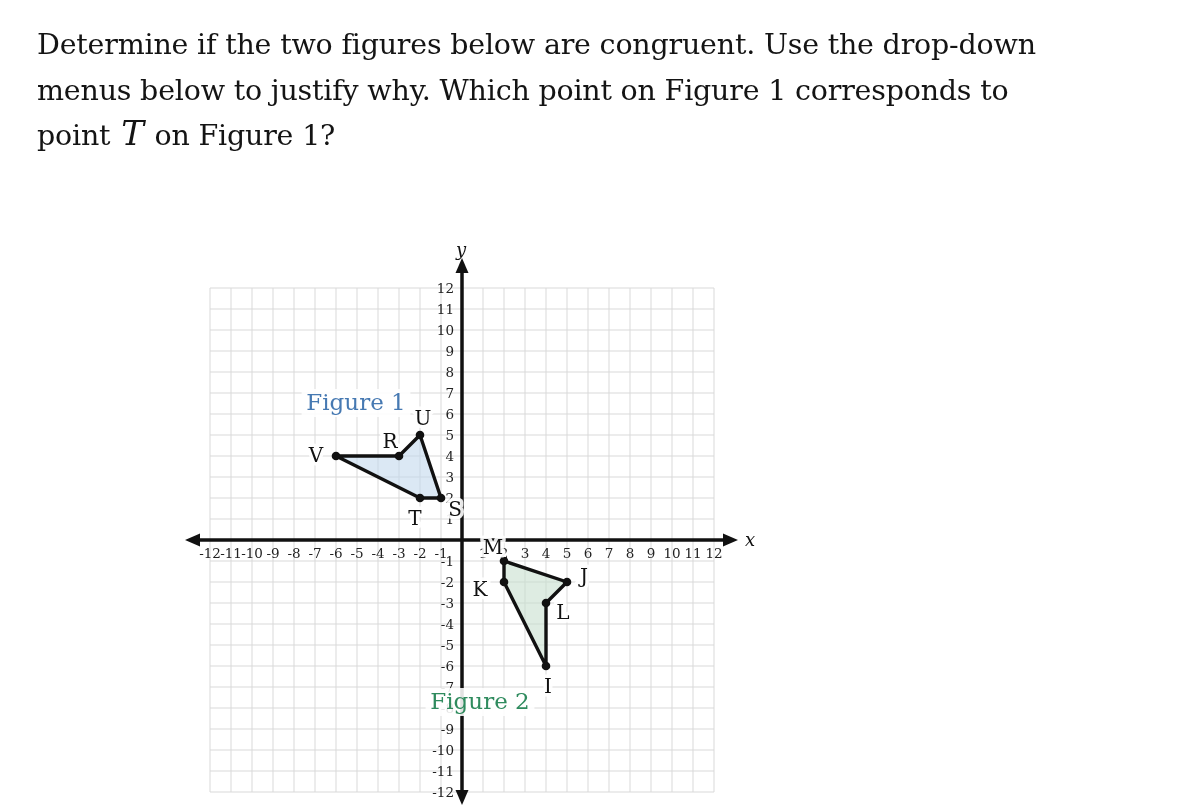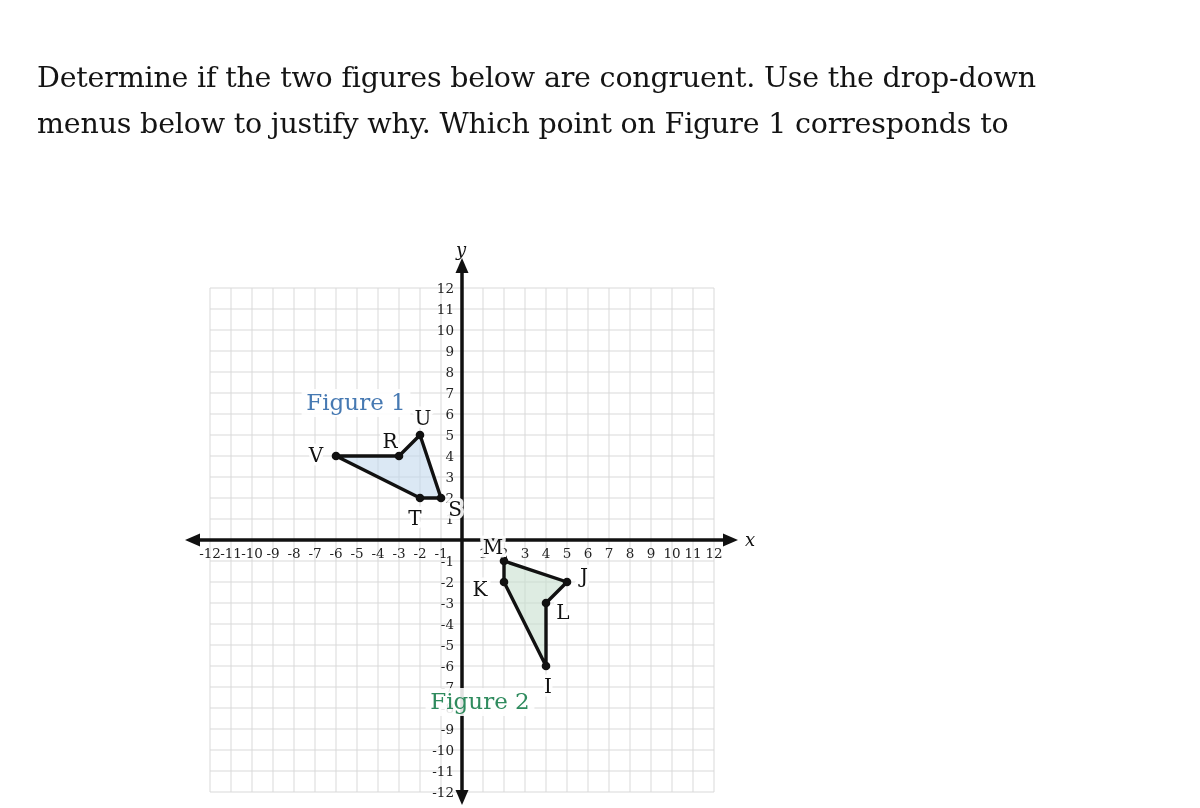--- a/index.html
+++ b/index.html
@@ -1,30 +1,31 @@
 <!DOCTYPE html>
 <html><head>
 <meta charset="utf-8">
 <style>
   html,body{margin:0;padding:0;background:#ffffff;}
   body{width:1200px;height:808px;position:relative;overflow:hidden;
        font-family:"DejaVu Serif",serif;}
   .heading{position:absolute;left:37px;top:22px;width:1130px;
            font-size:28.5px;line-height:45.5px;color:#141414;
-           letter-spacing:-0.2px;white-space:nowrap;margin-top:33px;}
+           letter-spacing:-0.2px;white-space:nowrap;}
   .math-var{font-style:italic;font-size:34px;line-height:0;
             padding:0 2px;}
   #plane{position:absolute;left:0;top:0;width:1200px;height:808px;}
 </style>
 </head>
 <body>
 
 <div class="heading">
   <div>Determine if the two figures below are congruent. Use the drop-down</div>
   <div>menus below to justify why. Which point on Figure 1 corresponds to</div>
+  <div><span>point </span><span class="math-var">T</span><span> on Figure 1?</span></div>
 </div>
 
 <svg id="plane" viewBox="0 0 1200 808">
     <g>
       <line x1="210" y1="288" x2="210" y2="792" stroke="#d9d9d9" stroke-width="1"></line>
       <line x1="210" y1="792" x2="714" y2="792" stroke="#d9d9d9" stroke-width="1"></line>
       <line x1="231" y1="288" x2="231" y2="792" stroke="#d9d9d9" stroke-width="1"></line>
       <line x1="210" y1="771" x2="714" y2="771" stroke="#d9d9d9" stroke-width="1"></line>
       <line x1="252" y1="288" x2="252" y2="792" stroke="#d9d9d9" stroke-width="1"></line>
       <line x1="210" y1="750" x2="714" y2="750" stroke="#d9d9d9" stroke-width="1"></line>

